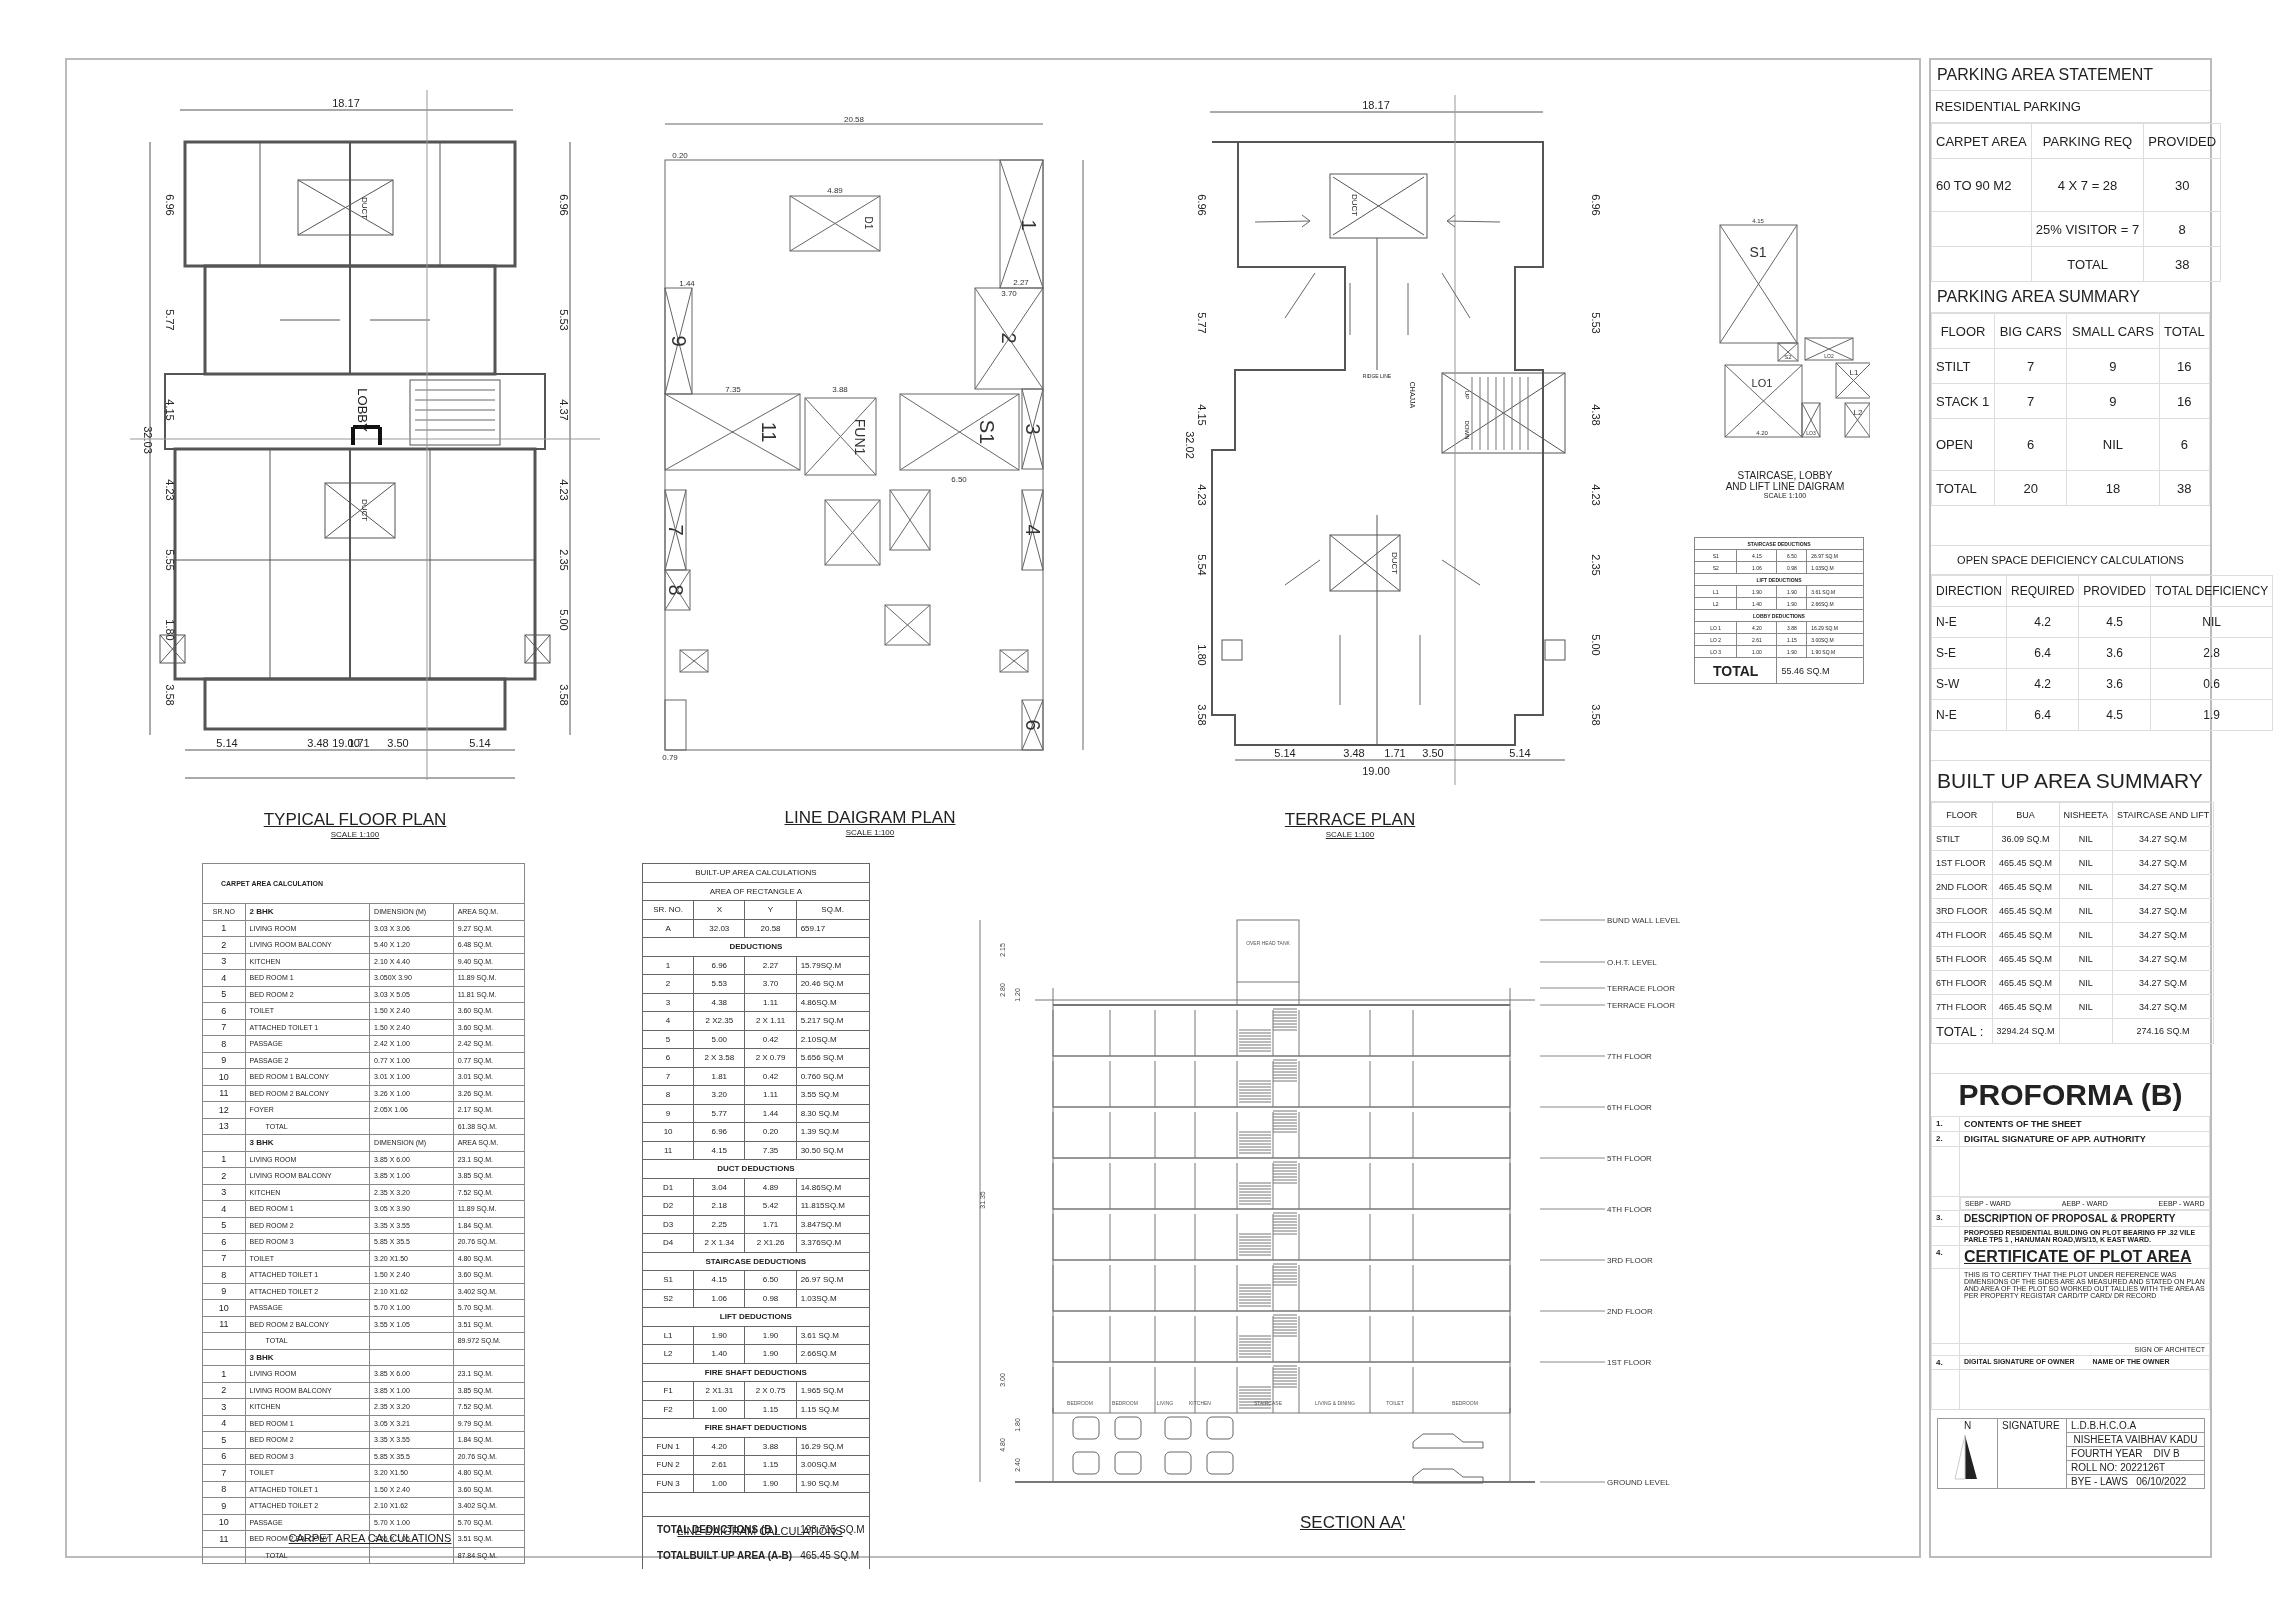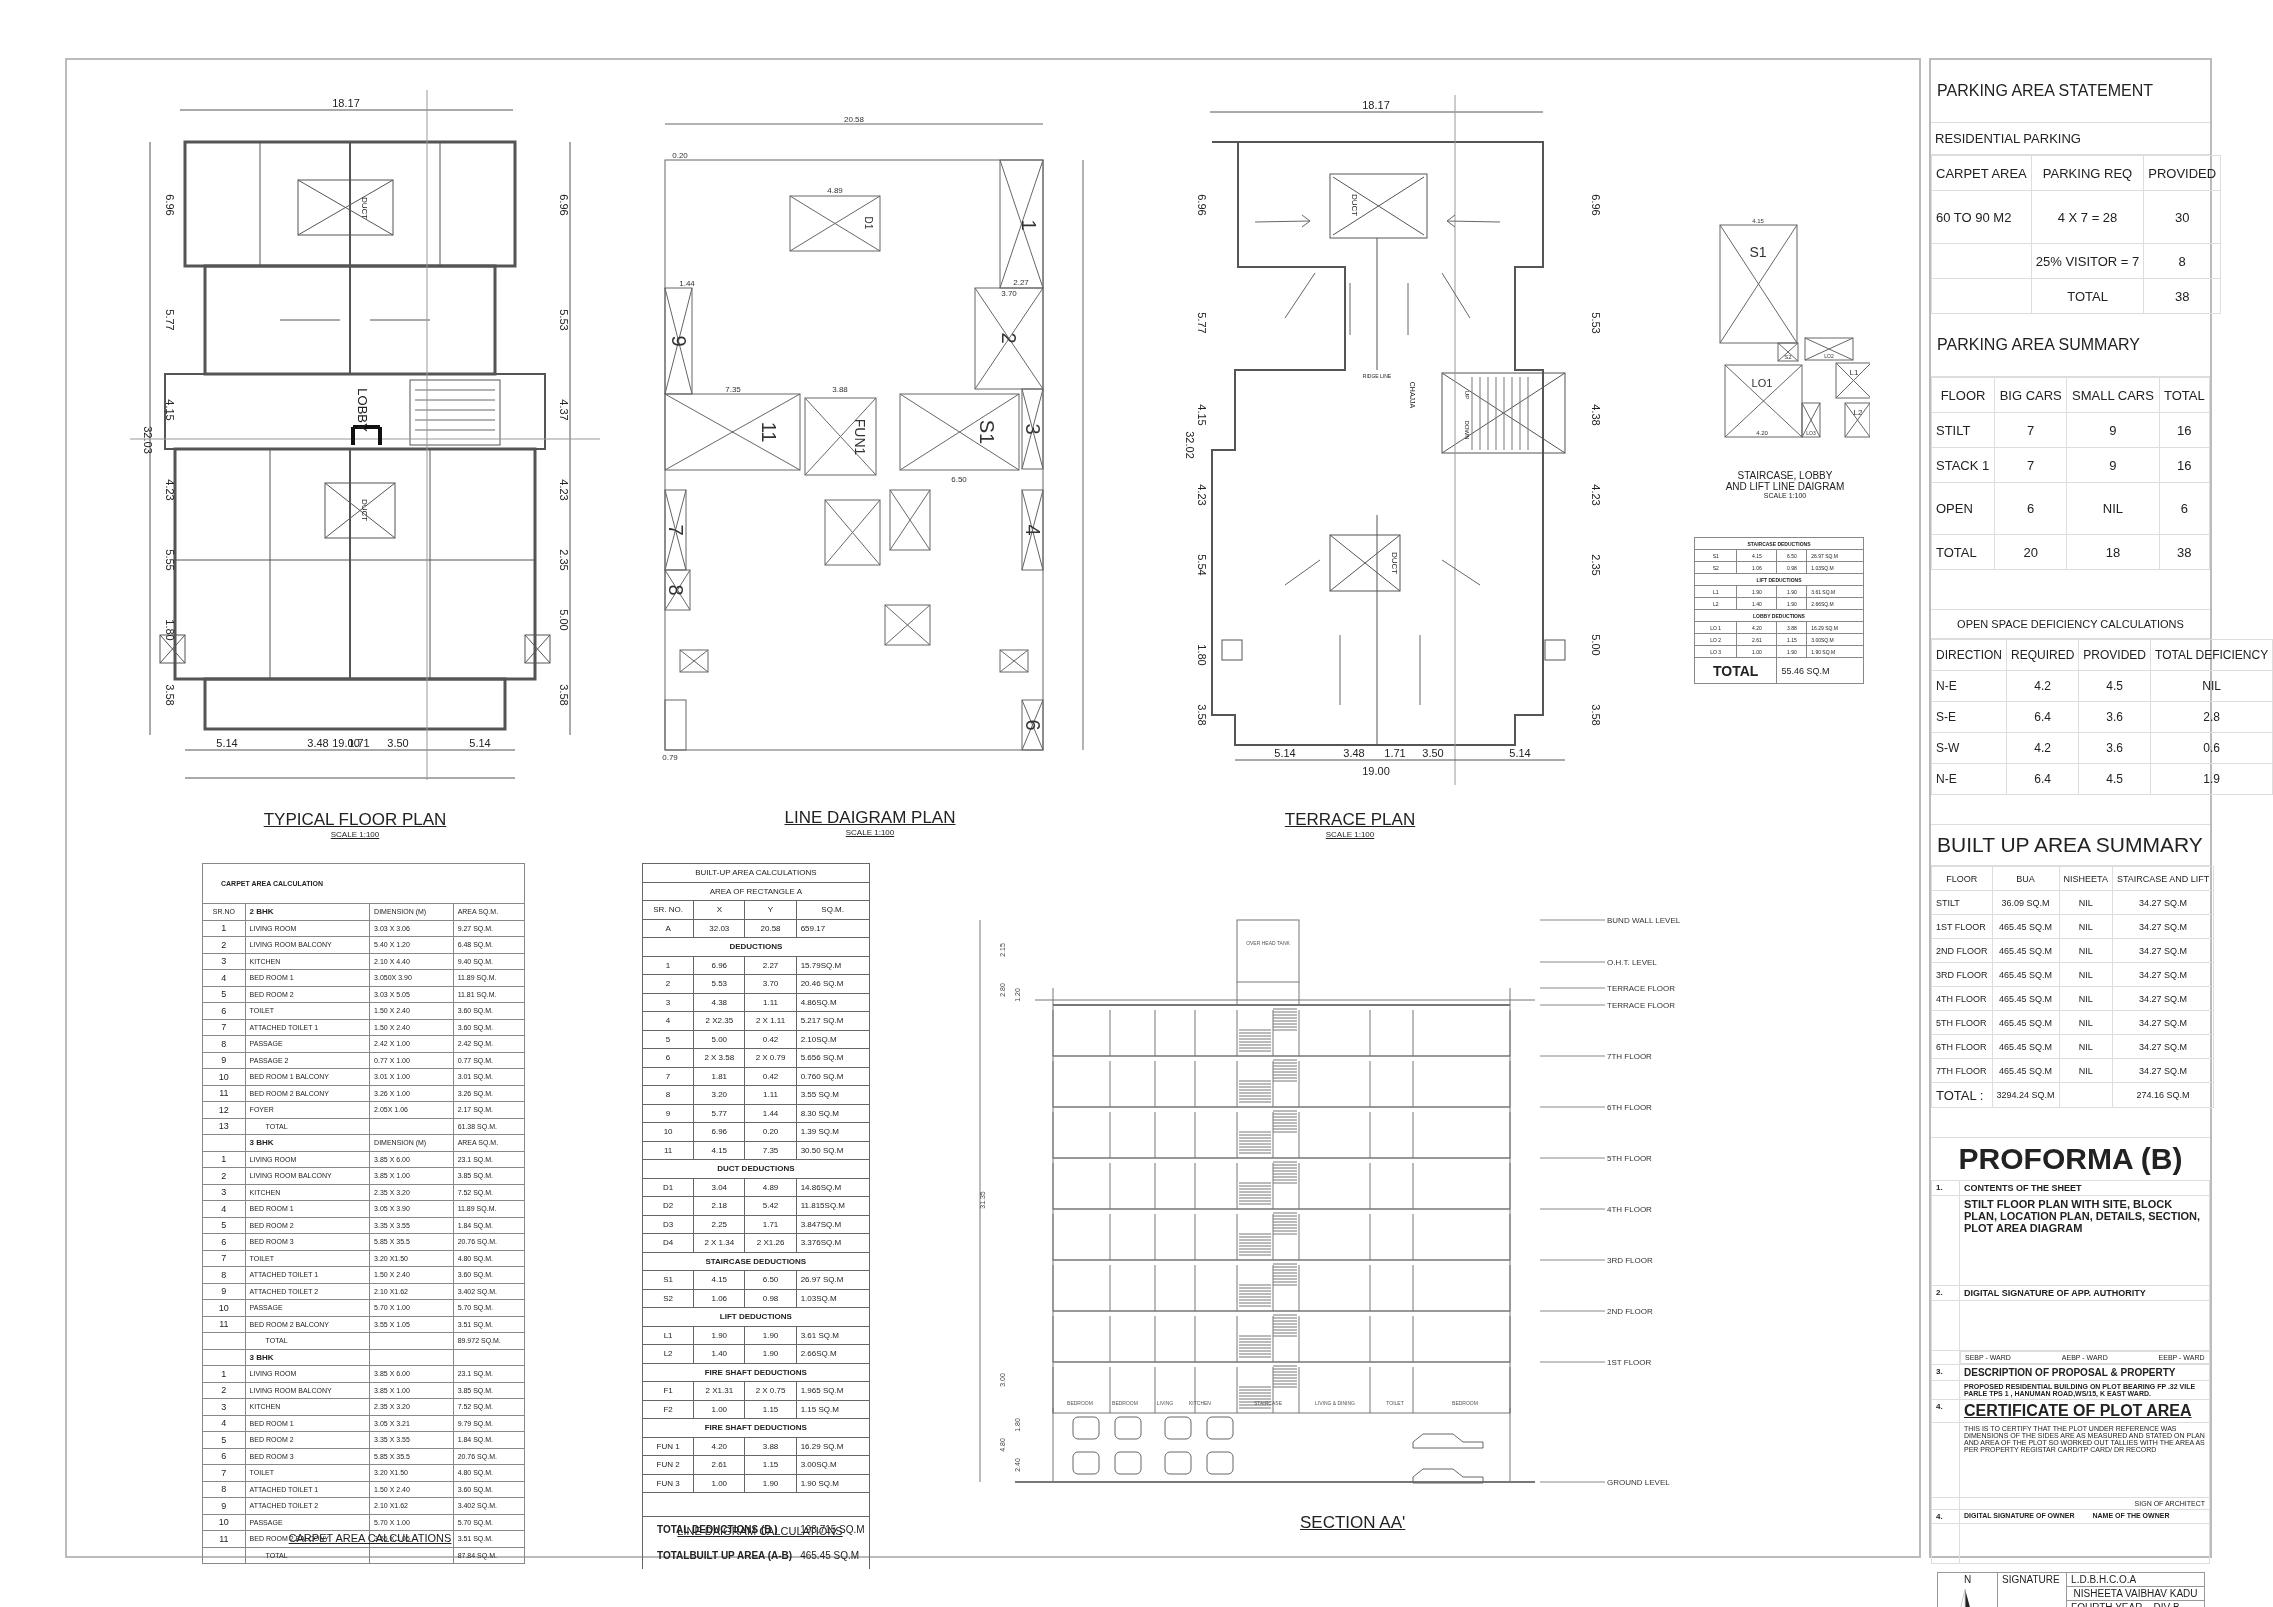--- a/index.html
+++ b/index.html
@@ -13,21 +13,21 @@
 table{border-collapse:collapse}
 .tbl td{border:1px solid #888;font-size:7px;padding:0 4px;height:16.5px;white-space:nowrap}
 .tbl td.c{text-align:center}
 .ctitle{font-size:21px;font-weight:bold;text-align:left;padding-left:18px !important;height:40px !important}
 .bu td{border:1px solid #666;font-size:8px;height:18.5px;padding:0 4px;white-space:nowrap}
 .bu td.c{text-align:center}
 .bu td.h{text-align:center;font-weight:bold}
 .side{position:absolute;left:1929px;top:58px;width:283px;border:2px solid #bbb;height:1500px}
 .st td{border:1px solid #ddd;font-size:13px;padding:0 4px;white-space:nowrap}
 .st td.c{text-align:center}
-.sec-h{font-size:16px;padding:22px 6px;border-bottom:1px solid #ddd}
+.sec-h{font-size:16px;padding:6px 6px;border-bottom:1px solid #ddd}
 .pf td{border:1px solid #ddd;font-size:8px;padding:2px 4px;vertical-align:top}
 .tb td{border:1px solid #999;font-size:10px;padding:1px 4px;white-space:nowrap}
 </style>
 </head>
 <body>
 
 <div class="frame"></div>
 
 <svg class="abs" style="left:130px;top:90px" width="470" height="690" viewBox="0 0 470 690">
   <g stroke="#555" fill="none" stroke-width="1">
@@ -1296,24 +1296,20 @@
     </table>
   <div style="height:30px;border-bottom:1px solid #ddd"></div>
   <div style="font-size:30px;font-weight:bold;text-align:center;padding:4px 0">PROFORMA (B)</div>
   <table class="pf" style="width:100%">
       <tbody id="pf-body">
         <tr>
           <td style="width: 28px; font-weight: bold;">1.</td>
           <td style="font-weight: bold; font-size: 9px;">CONTENTS OF THE SHEET</td>
         </tr>
         <tr>
-          <td></td>
-          <td style="font-weight: bold; font-size: 11px; height: 90px;">STILT FLOOR PLAN WITH SITE, BLOCK PLAN, LOCATION PLAN, DETAILS, SECTION, PLOT AREA DIAGRAM</td>
-        </tr>
-        <tr>
           <td style="width: 28px; font-weight: bold;">2.</td>
           <td style="font-weight: bold; font-size: 9px;">DIGITAL SIGNATURE OF APP. AUTHORITY</td>
         </tr>
         <tr>
           <td></td>
           <td style="font-weight: normal; font-size: 7px; height: 50px;"></td>
         </tr>
         <tr>
           <td></td>
           <td style="font-size: 7px; display: flex; justify-content: space-between;">

